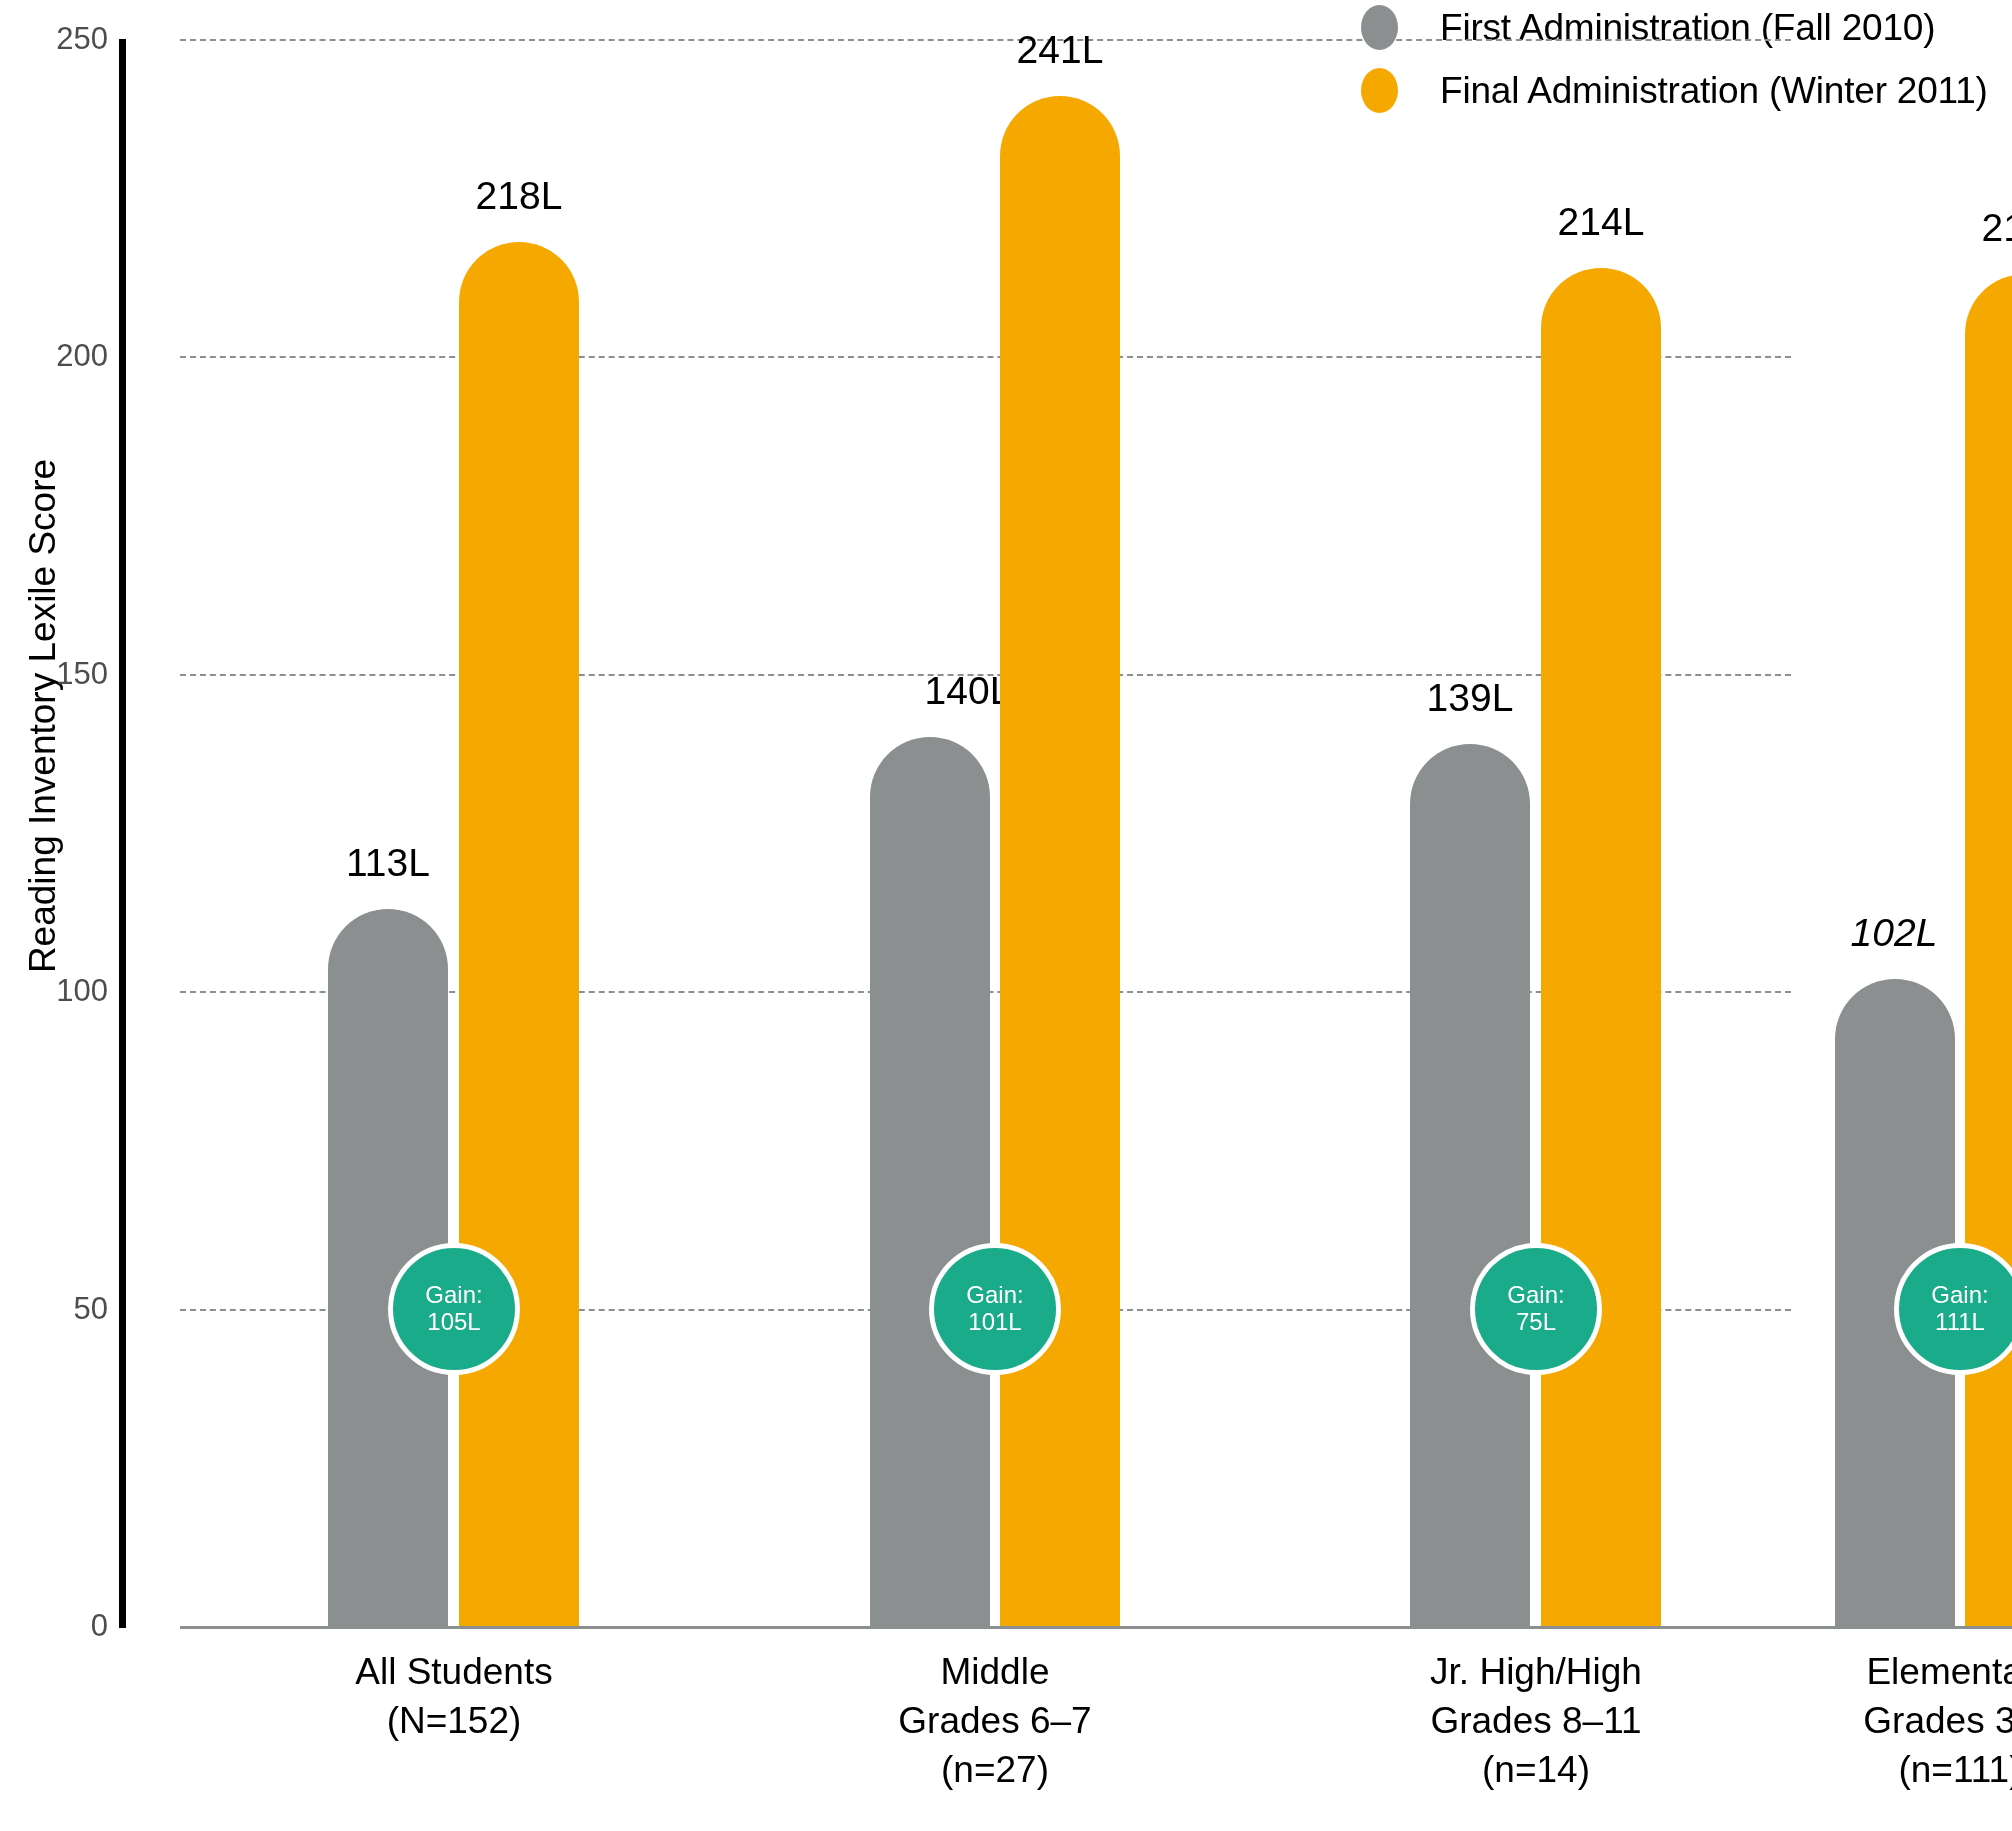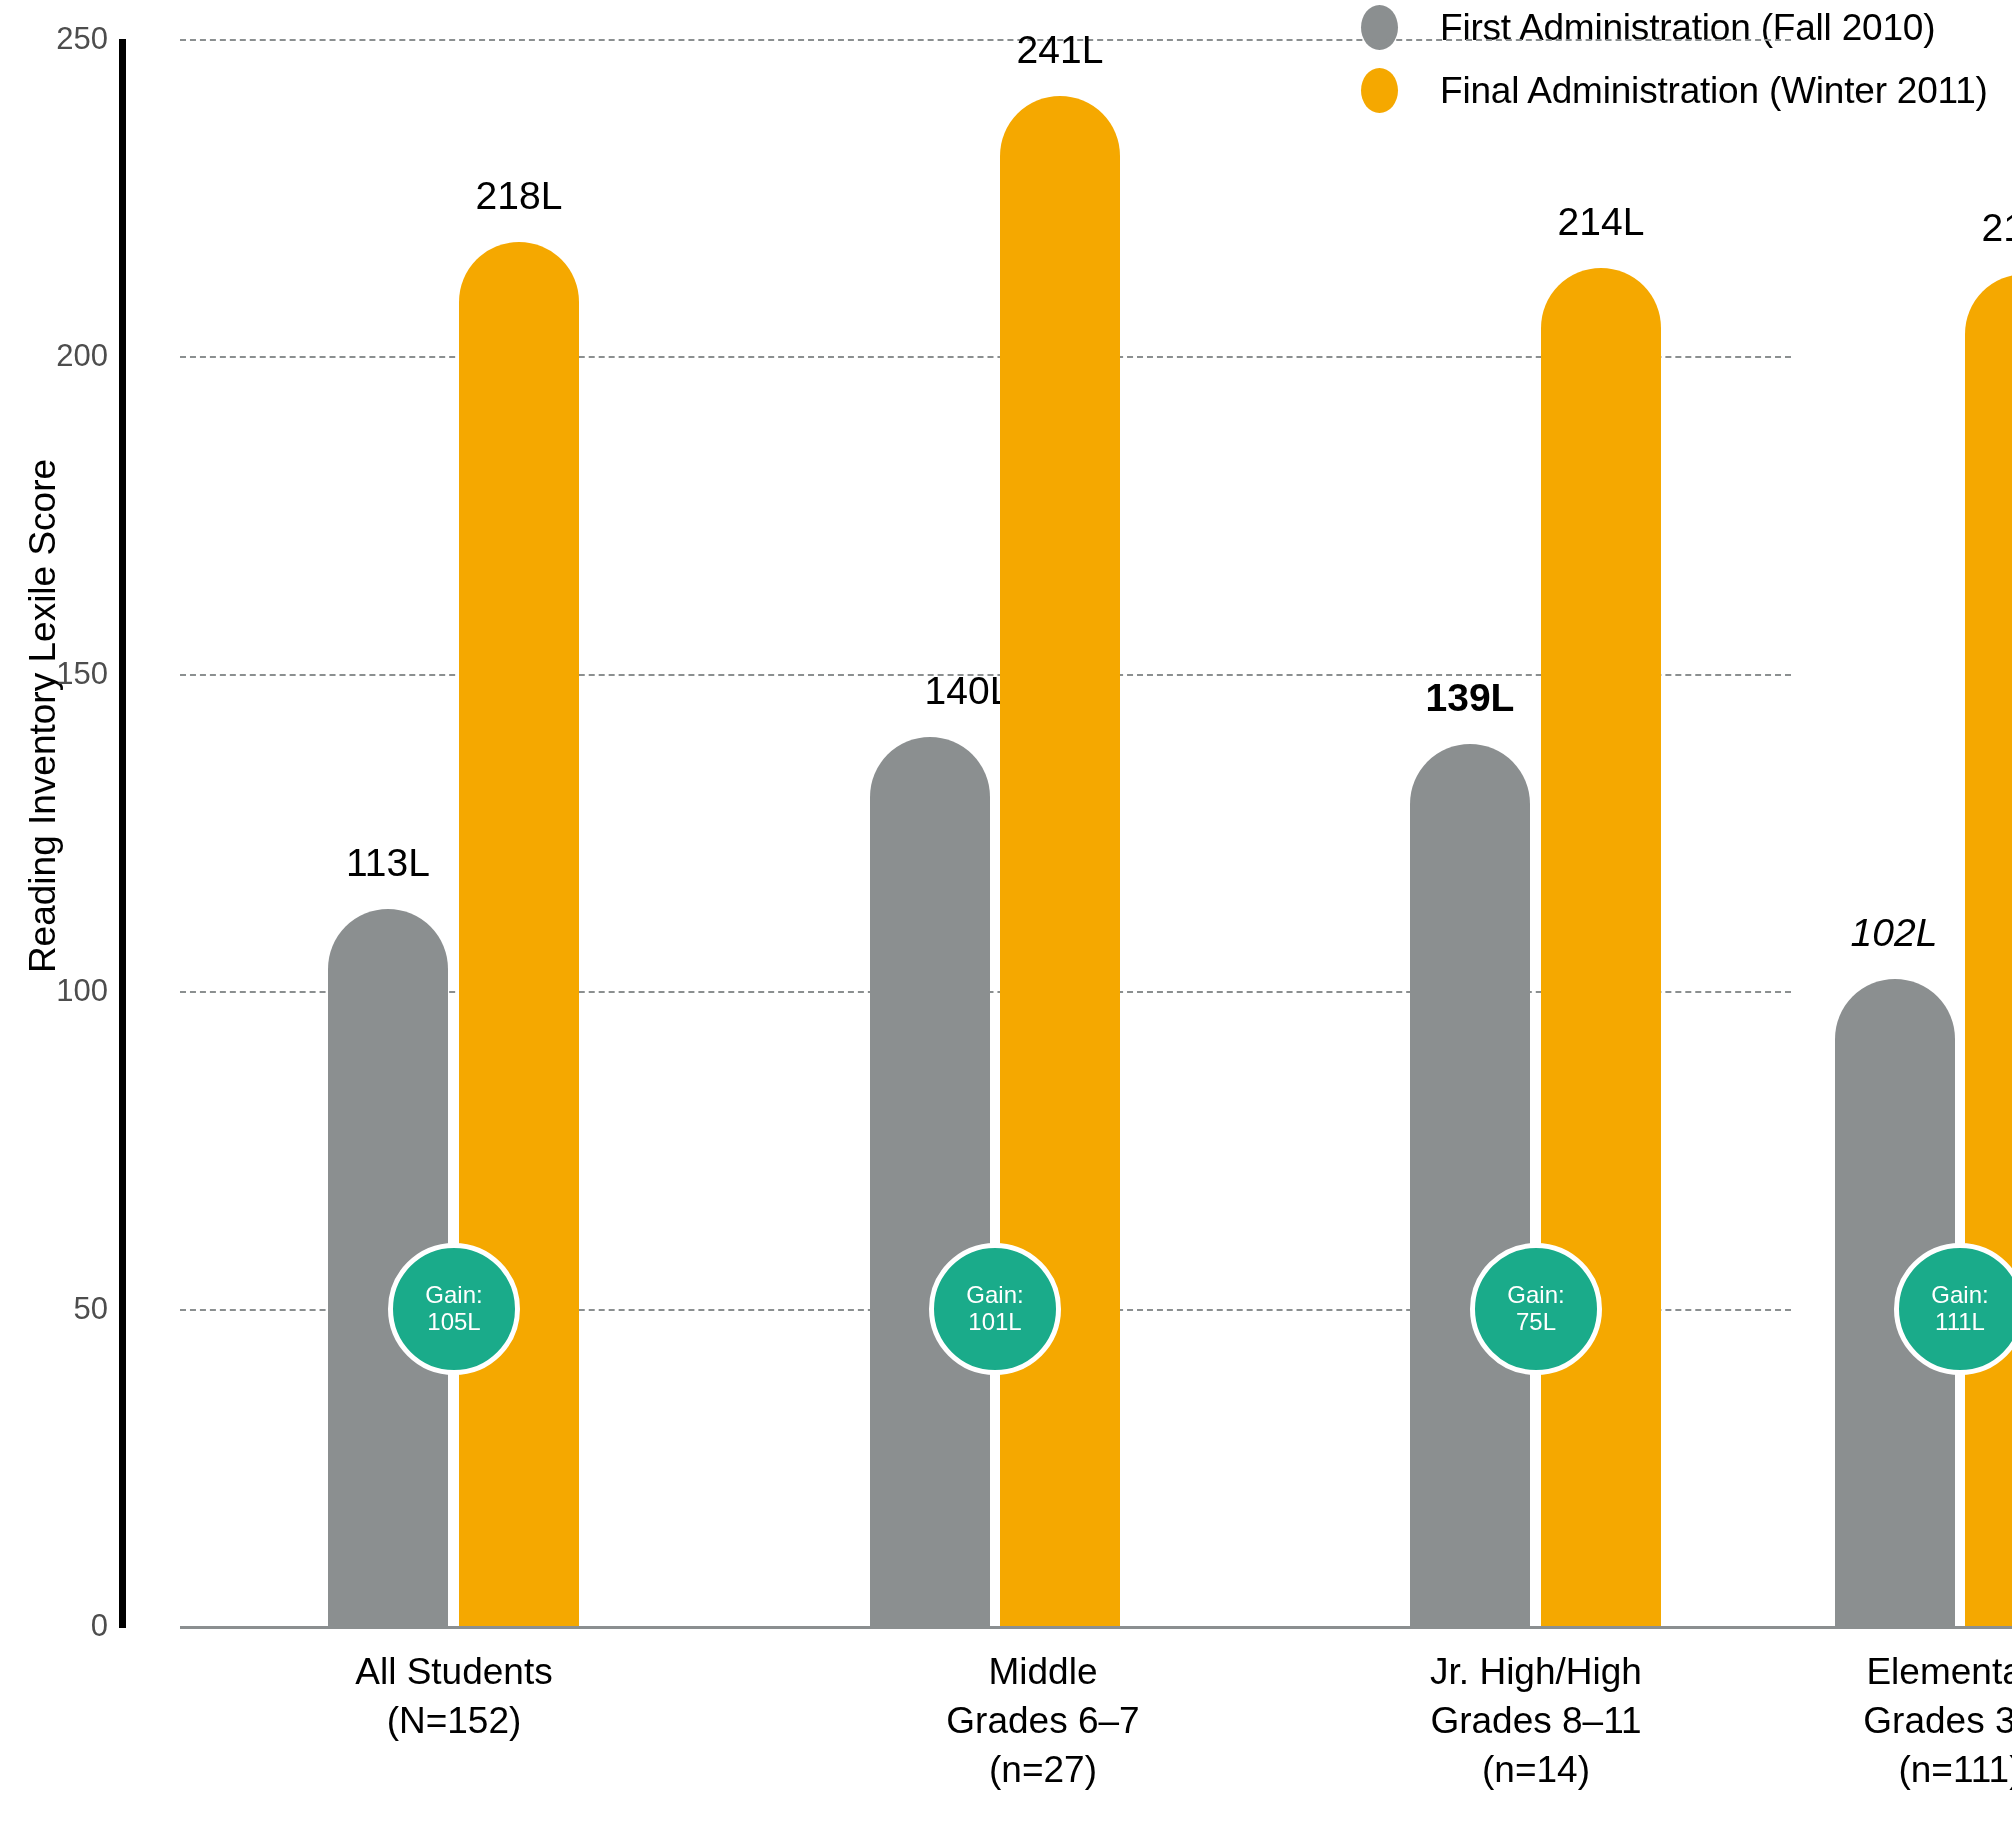--- a/index.html
+++ b/index.html
@@ -201,21 +201,21 @@
     <div id="bars-layer">
         <div class="bar first" style="left: 209px; width: 120px; height: 717px; bottom: 1.7px; background: rgb(139, 143, 144);"></div>
         <div class="bar-value" style="left: 269px; top: 802px;">113L</div>
         <div class="bar final" style="left: 340px; width: 120px; height: 1384px; bottom: 1.7px; background: rgb(245, 168, 0);"></div>
         <div class="bar-value" style="left: 400px; top: 135px;">218L</div>
         <div class="bar first" style="left: 751px; width: 120px; height: 889px; bottom: 1.7px; background: rgb(139, 143, 144);"></div>
         <div class="bar-value" style="left: 811px; top: 630px; margin-left: 38px;">140L</div>
         <div class="bar final" style="left: 881px; width: 120px; height: 1530px; bottom: 1.7px; background: rgb(245, 168, 0);"></div>
         <div class="bar-value" style="left: 941px; top: -10.7px;">241L</div>
         <div class="bar first" style="left: 1291px; width: 120px; height: 882px; bottom: 1.7px; background: rgb(139, 143, 144);"></div>
-        <div class="bar-value" style="left: 1351px; top: 637px; font-weight: bold;">139L</div>
+        <div class="bar-value" style="left: 1351px; top: 637px;">139L</div>
         <div class="bar final" style="left: 1422px; width: 120px; height: 1358px; bottom: 1.7px; background: rgb(245, 168, 0);"></div>
         <div class="bar-value" style="left: 1482px; top: 161px;">214L</div>
         <div class="bar first" style="left: 1716px; width: 120px; height: 647px; bottom: 1.7px; background: rgb(139, 143, 144);"></div>
         <div class="bar-value" style="left: 1775px; top: 872px; font-style: italic;">102L</div>
         <div class="bar final" style="left: 1846px; width: 120px; height: 1352px; bottom: 1.7px; background: rgb(245, 168, 0);"></div>
         <div class="bar-value" style="left: 1906px; top: 167px;">213L</div>
       </div>
 
     <div class="baseline"></div>
 
@@ -237,21 +237,21 @@
           <div>111L</div>
         </div>
       </div>
   </div>
 
   <div id="cats-layer">
       <div class="cat-label" style="left: 454px;">
         <div>All Students</div>
         <div>(N=152)</div>
       </div>
-      <div class="cat-label" style="left: 1043px;">
+      <div class="cat-label" style="left: 995px;">
         <div>Middle</div>
         <div>Grades 6–7</div>
         <div>(n=27)</div>
       </div>
       <div class="cat-label" style="left: 1536px;">
         <div>Jr. High/High</div>
         <div>Grades 8–11</div>
         <div>(n=14)</div>
       </div>
       <div class="cat-label" style="left: 1960px;">

